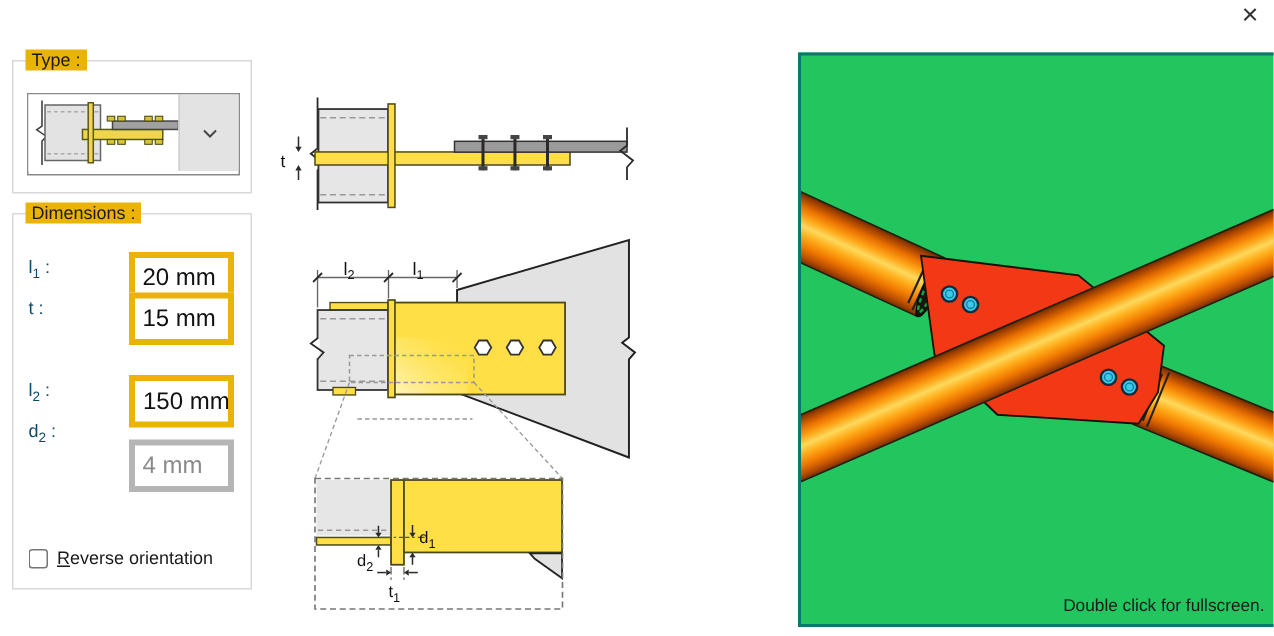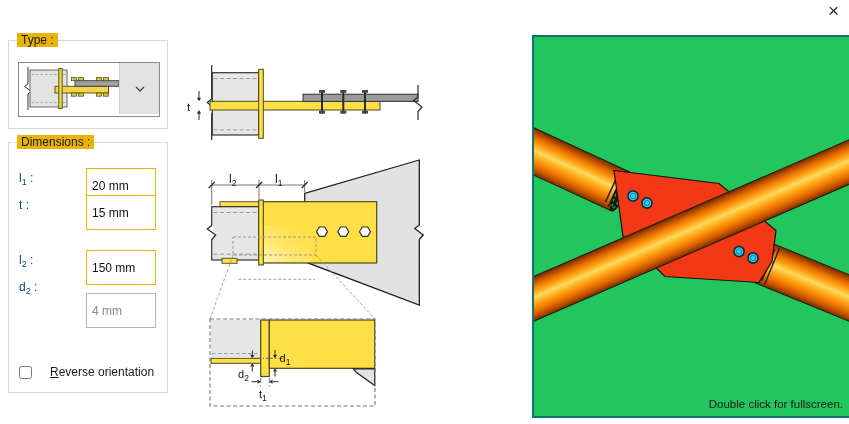--- a/index.html
+++ b/index.html
@@ -17,24 +17,24 @@
     border:1px solid #8a8a8a;background:#fff;display:flex;cursor:default;}
   #type-thumb{width:101px;height:51px;background:#fff;}
   #type-dd-btn{width:39px;height:51px;background:#e3e3e3;border-left:1px solid #cfcfcf;
     display:flex;align-items:center;justify-content:center;}
   
   .dim-row{position:absolute;left:0;width:158px;height:20px;}
   .dim-label{position:absolute;left:10px;top:3px;font-size:12px;color:#0c4a6e;white-space:nowrap;}
   .dim-label sub{font-size:9px;line-height:0;}
   .dim-row.disabled .dim-label{color:#0c4a6e;}
   .dim-input{position:absolute;left:77px;top:0;width:70px;height:35px;box-sizing:border-box;
-    border:1px solid #eab308;font-family:"Liberation Sans",sans-serif;font-size:12px;
+    border:4px solid #eab308;font-family:"Liberation Sans",sans-serif;font-size:16px;
     color:#111;padding:0 0 0 5px;background:#fff;outline:none;}
   .dim-row.disabled .dim-input{border-color:#b5b5b5;color:#8a8a8a;margin-top:16px;}
-  #cb-row{position:absolute;left:10px;top:221px;height:16px;display:flex;align-items:center;gap:12px;}
+  #cb-row{position:absolute;left:10px;top:221px;height:16px;display:flex;align-items:center;}
   #cb-row input{width:13px;height:13px;margin:0 6px 0 0;}
   #cb-row label{font-size:12px;color:#1a1a1a;}
   #cb-row .mnemonic{text-decoration:underline;}
   
   #preview-panel{position:absolute;left:516px;top:35px;width:326px;height:379px;
     border:2px solid #0f766e;background:#22c55e;overflow:hidden;margin-left:16px;}
   #preview-caption{position:absolute;right:17px;bottom:6px;font-size:11.5px;color:#1a1a1a;}
   svg text{fill:#111;}
 </style>
 </head>

